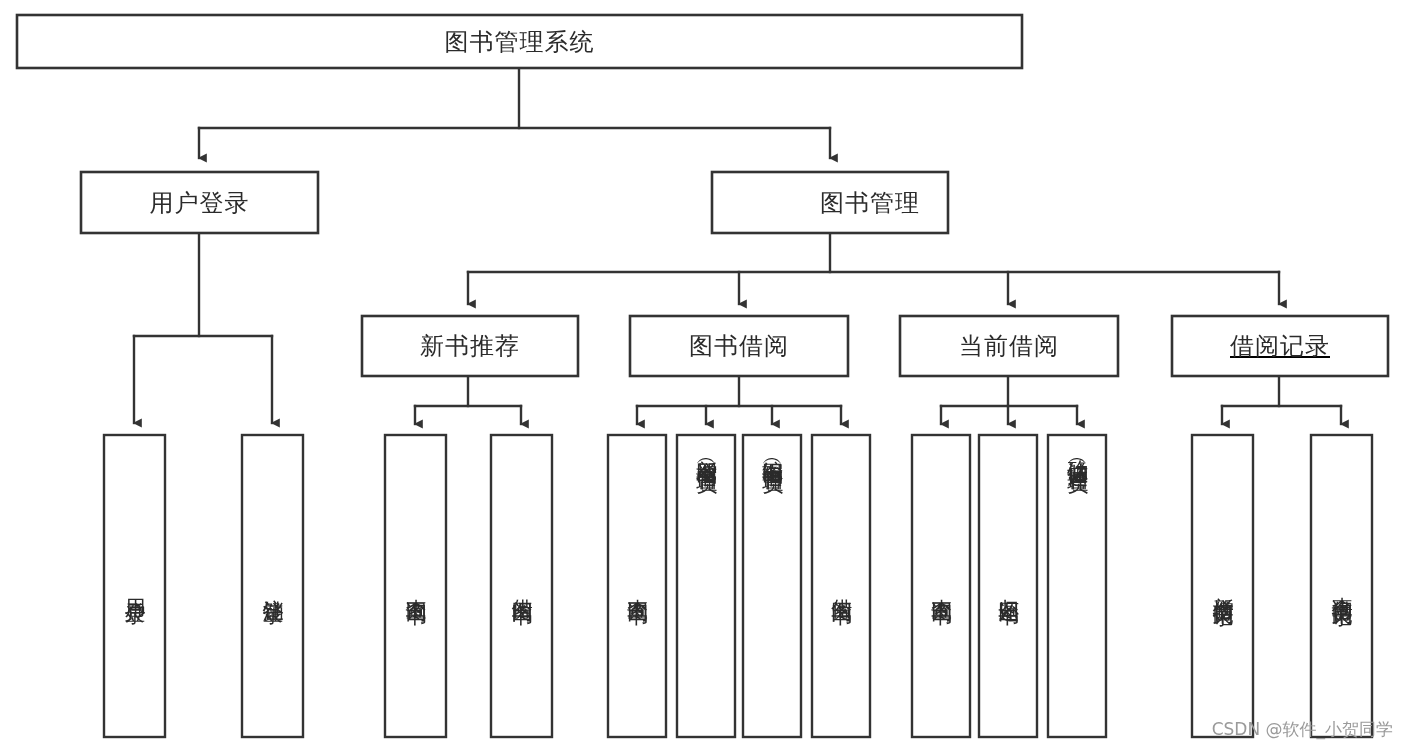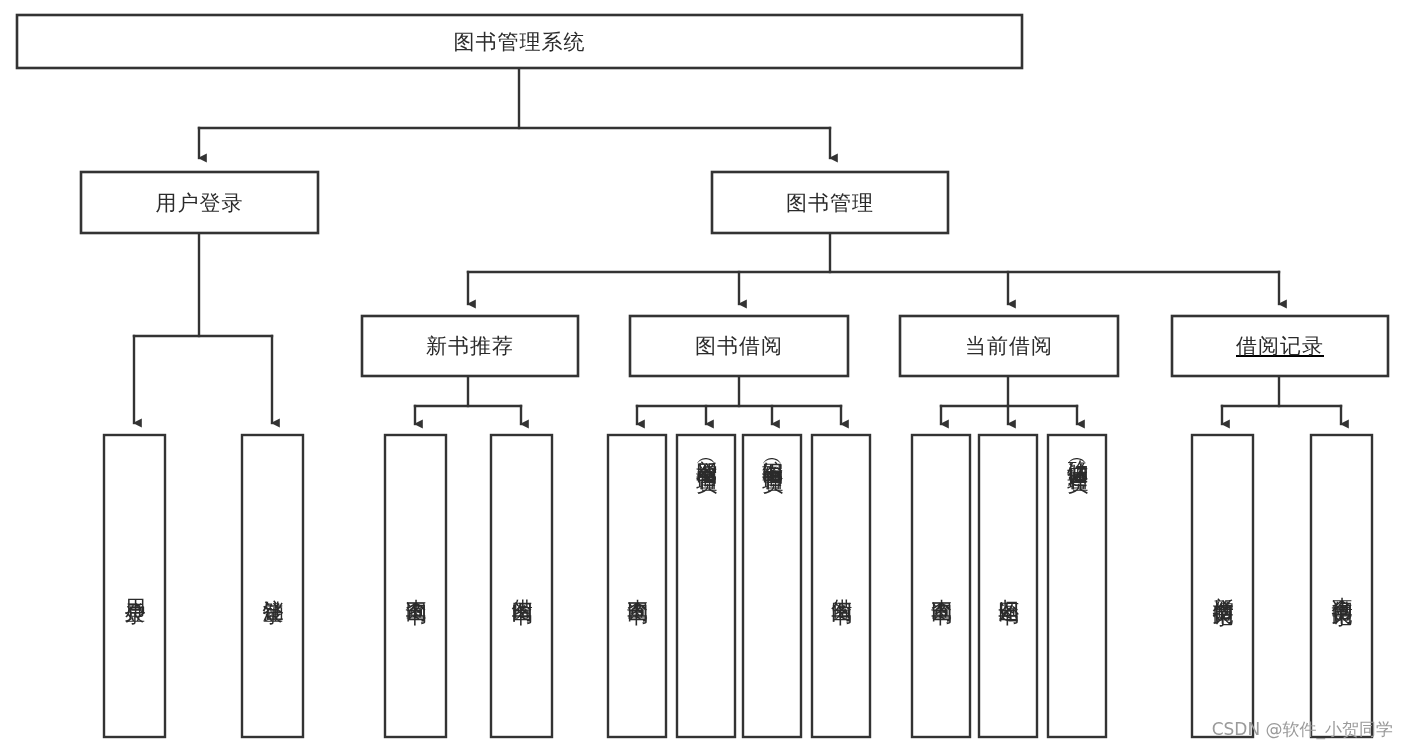--- a/index.html
+++ b/index.html
@@ -58,21 +58,21 @@
   }
   .hlabel-wrap {
     position: absolute;
     display: flex;
     align-items: center;
     justify-content: center;
     pointer-events: none;
   }
   .hlabel-text {
     font-family: "DejaVu Sans", "Liberation Sans", sans-serif;
-    font-size: 21px;
+    font-size: 24px;
     color: #2b2b2b;
     white-space: nowrap;
     letter-spacing: 1px;
   }
   #watermark {
     position: absolute;
     right: 12px;
     bottom: 6px;
     font-family: "DejaVu Sans", "Liberation Sans", sans-serif;
     font-size: 17px;
@@ -177,21 +177,21 @@
     <rect class="node-rect-thin" x="1311" y="435" width="61" height="302"></rect>
   </svg>
 
   <div class="hlabel-wrap" style="left:17px; top:15px; width:1005px; height:53px;">
     <span class="hlabel-text">图书管理系统</span>
   </div>
 
   <div class="hlabel-wrap" style="left:81px; top:172px; width:237px; height:61px;">
     <span class="hlabel-text">用户登录</span>
   </div>
-  <div class="hlabel-wrap" style="left:712px; top:172px; width:236px; height:61px;">
+  <div class="hlabel-wrap" style="left:712px; top:172px; width:236px; height:61px;padding-left:40px;">
     <span class="hlabel-text">图书管理</span>
   </div>
 
   <div class="hlabel-wrap" style="left:362px; top:316px; width:216px; height:60px;text-align:center;">
     <span class="hlabel-text">新书推荐</span>
   </div>
   <div class="hlabel-wrap" style="left:630px; top:316px; width:218px; height:60px;">
     <span class="hlabel-text">图书借阅</span>
   </div>
   <div class="hlabel-wrap" style="left:900px; top:316px; width:218px; height:60px;text-align:right;">

